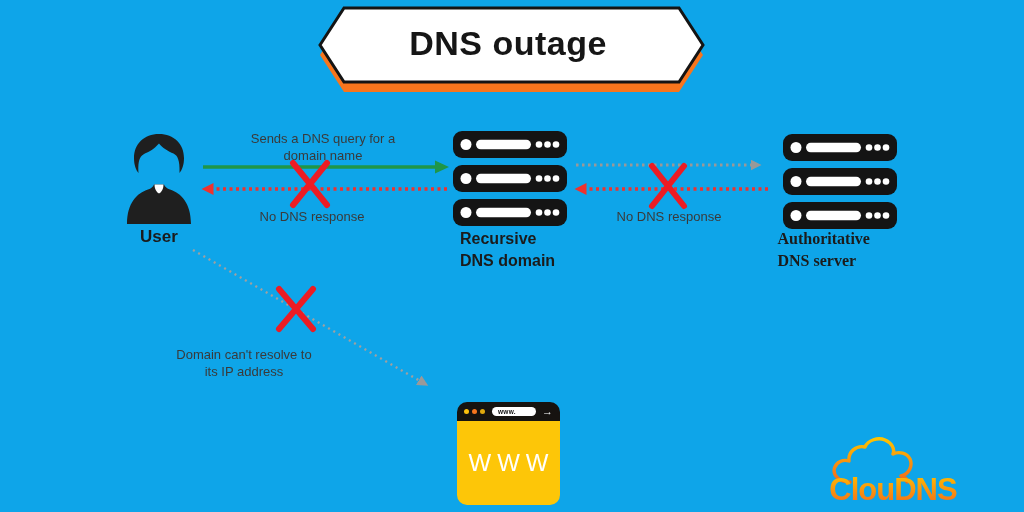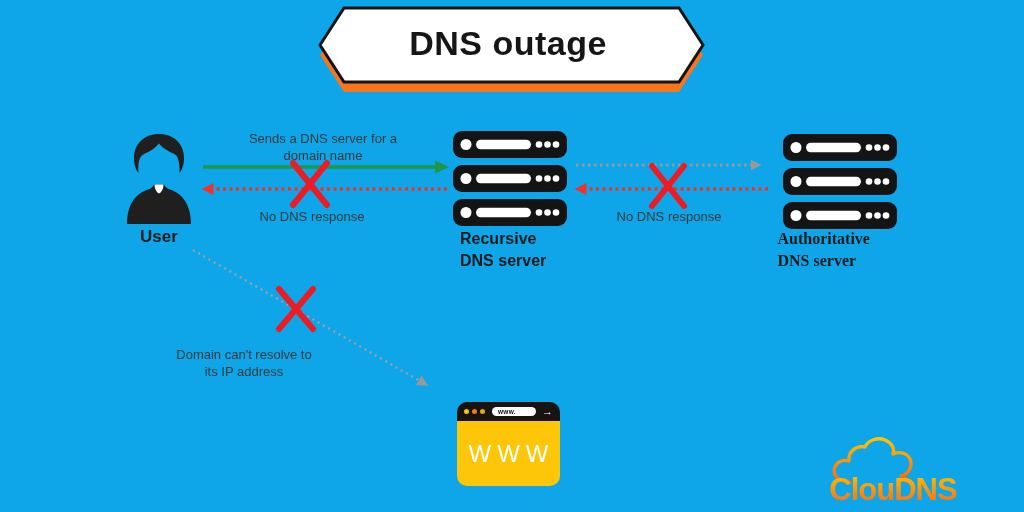--- a/index.html
+++ b/index.html
@@ -30,21 +30,21 @@
     display:flex;align-items:center;padding:0 7px;box-sizing:border-box;
   }
   .dot{width:5px;height:5px;border-radius:50%;margin-right:3px;flex:0 0 auto;}
   .addr-pill{
     margin-left:4px;width:44px;height:9px;background:#fff;border-radius:5px;
     font-size:6.5px;font-weight:700;color:#111;line-height:9px;padding-left:6px;
     box-sizing:border-box;letter-spacing:.3px;overflow:hidden;
   }
   .go-arrow{color:#fff;font-size:11px;margin-left:6px;line-height:1;}
   .browser-body{
-    height:65px;background:#fdc608;border-radius:0 0 10px 10px;
+    height:84px;background:#fdc608;border-radius:0 0 10px 10px;
     display:flex;align-items:center;justify-content:center;
     color:#fff;font-size:24px;font-weight:500;letter-spacing:6px;padding-left:6px;
     box-sizing:border-box;
   }
 </style>
 </head>
 <body>
 
 <div class="stage">
 
@@ -105,21 +105,21 @@
       <circle cx="86" cy="47.5" r="3.3"></circle>
         <circle cx="94.5" cy="47.5" r="3.3"></circle>
         <circle cx="103" cy="47.5" r="3.3"></circle>
       <circle cx="13" cy="81.5" r="5.5"></circle>
         <rect x="23" y="76.8" width="55" height="9.5" rx="4.7"></rect>
       <circle cx="86" cy="81.5" r="3.3"></circle>
         <circle cx="94.5" cy="81.5" r="3.3"></circle>
         <circle cx="103" cy="81.5" r="3.3"></circle>
     </g>
   </svg>
-  <div class="node-label" style="left:510px;top:228px;width:100px;">Recursive DNS server</div>
+  <div class="node-label" style="left:510px;top:228px;width:100px;">Recursive DNS domain</div>
 
   <svg class="abs" style="left:783px;top:134px;" width="114" height="95" viewBox="0 0 114 95">
     <g fill="#141414">
       <rect x="0" y="0" width="114" height="27" rx="9"></rect>
       <rect x="0" y="34" width="114" height="27" rx="9"></rect>
       <rect x="0" y="68" width="114" height="27" rx="9"></rect>
     </g>
     <g fill="#ffffff">
       <circle cx="13" cy="13.5" r="5.5"></circle>
         <rect x="23" y="8.8" width="55" height="9.5" rx="4.7"></rect>
@@ -133,21 +133,21 @@
         <circle cx="103" cy="47.5" r="3.3"></circle>
       <circle cx="13" cy="81.5" r="5.5"></circle>
         <rect x="23" y="76.8" width="55" height="9.5" rx="4.7"></rect>
       <circle cx="86" cy="81.5" r="3.3"></circle>
         <circle cx="94.5" cy="81.5" r="3.3"></circle>
         <circle cx="103" cy="81.5" r="3.3"></circle>
     </g>
   </svg>
   <div class="node-label" style="left:840px;top:228px;width:125px;font-family:Liberation Serif, serif;">Authoritative DNS server</div>
 
-  <div class="label" style="left:323px;top:131px;width:160px;">Sends a DNS server for a domain name</div>
+  <div class="label" style="left:323px;top:131px;width:160px;">Sends a DNS query for a domain name</div>
   <div class="label" style="left:312px;top:209px;white-space:nowrap;">No DNS response</div>
   <div class="label" style="left:669px;top:209px;white-space:nowrap;">No DNS response</div>
   <div class="label" style="left:244px;top:347px;width:150px;">Domain can't resolve to its IP address</div>
 
   <div class="abs browser">
     <div class="browser-bar">
       <span class="dot" style="background:#fdc10d;"></span>
       <span class="dot" style="background:#f7751d;"></span>
       <span class="dot" style="background:#e0a90e;"></span>
       <span class="addr-pill">www.</span>

